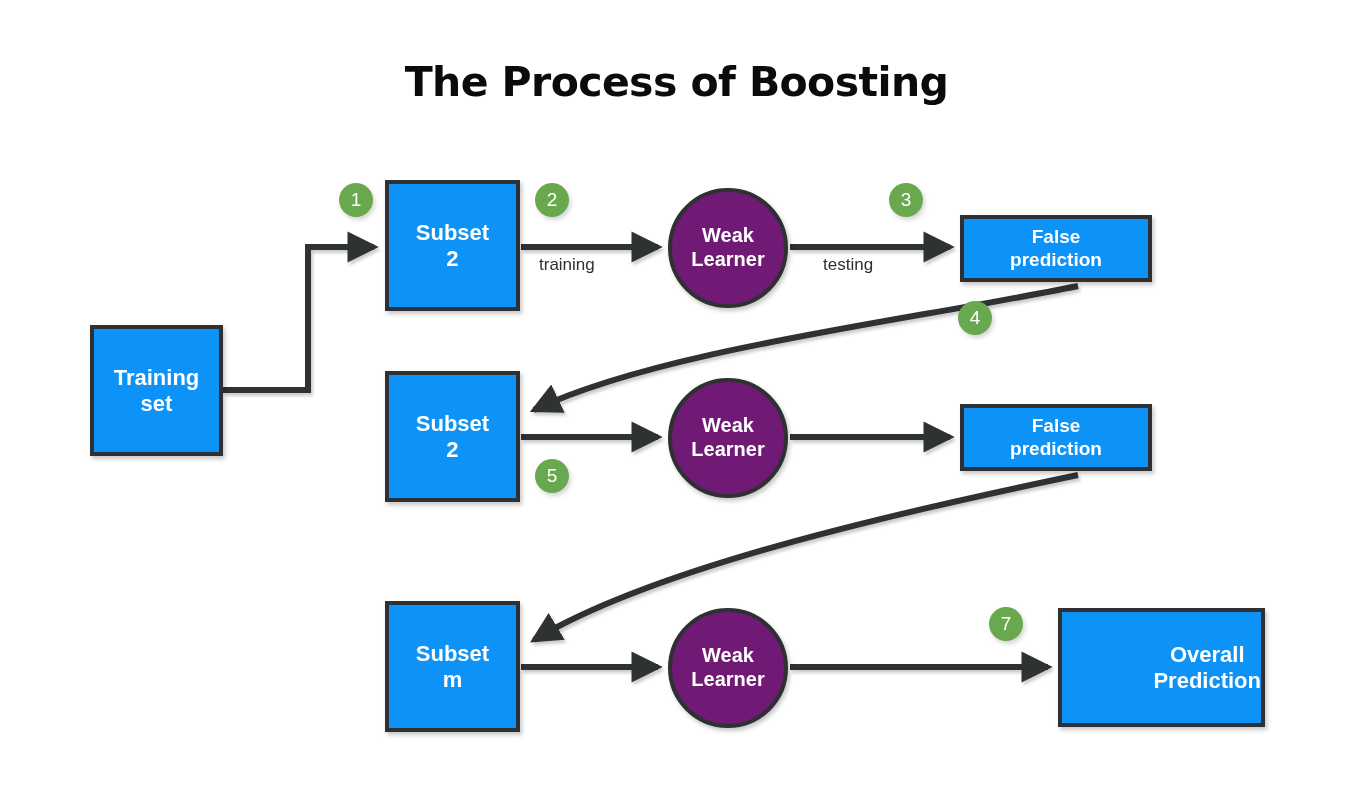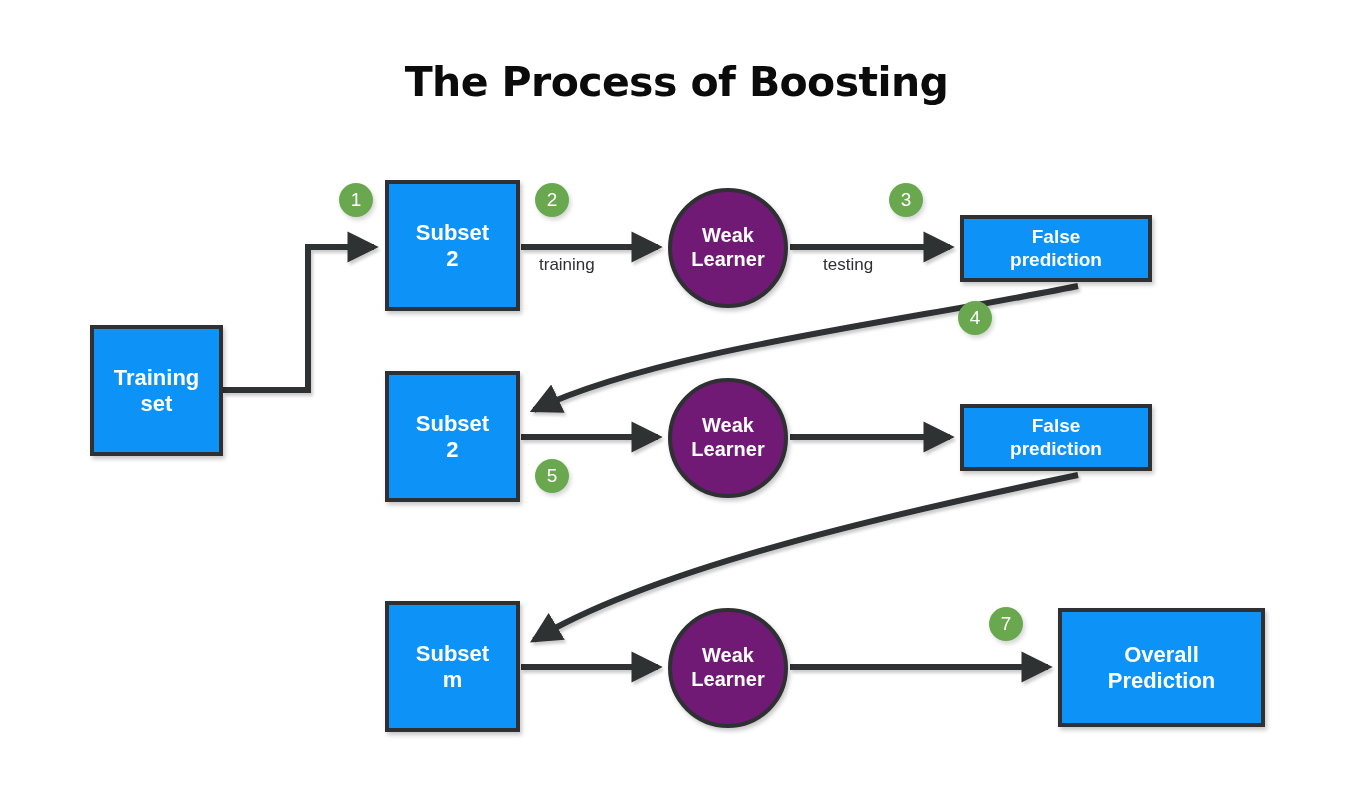--- a/index.html
+++ b/index.html
@@ -70,21 +70,21 @@
   
   #training-set      { left: 90px;  top: 325px; width: 133px; height: 131px; font-size: 22px; }
   #subset-1          { left: 385px; top: 180px; width: 135px; height: 131px; font-size: 22px; }
   #subset-2          { left: 385px; top: 371px; width: 135px; height: 131px; font-size: 22px; }
   #subset-m          { left: 385px; top: 601px; width: 135px; height: 131px; font-size: 22px; }
   #learner-1         { left: 668px; top: 188px; width: 120px; height: 120px; font-size: 20px; }
   #learner-2         { left: 668px; top: 378px; width: 120px; height: 120px; font-size: 20px; }
   #learner-3         { left: 668px; top: 608px; width: 120px; height: 120px; font-size: 20px; }
   #false-pred-1      { left: 960px; top: 215px; width: 192px; height: 67px;  font-size: 19px; }
   #false-pred-2      { left: 960px; top: 404px; width: 192px; height: 67px;  font-size: 19px; }
-  #overall-pred      { left: 1058px; top: 608px; width: 207px; height: 119px; font-size: 22px; }
+  #overall-pred      { left: 1058px; top: 608px; width: 207px; height: 119px; font-size: 22px; justify-content: flex-end; }
 
   
   .step-badge {
     position: absolute;
     width: 34px;
     height: 34px;
     border-radius: 50%;
     background: #69a84f;
     color: #ffffff;
     font-size: 19px;

